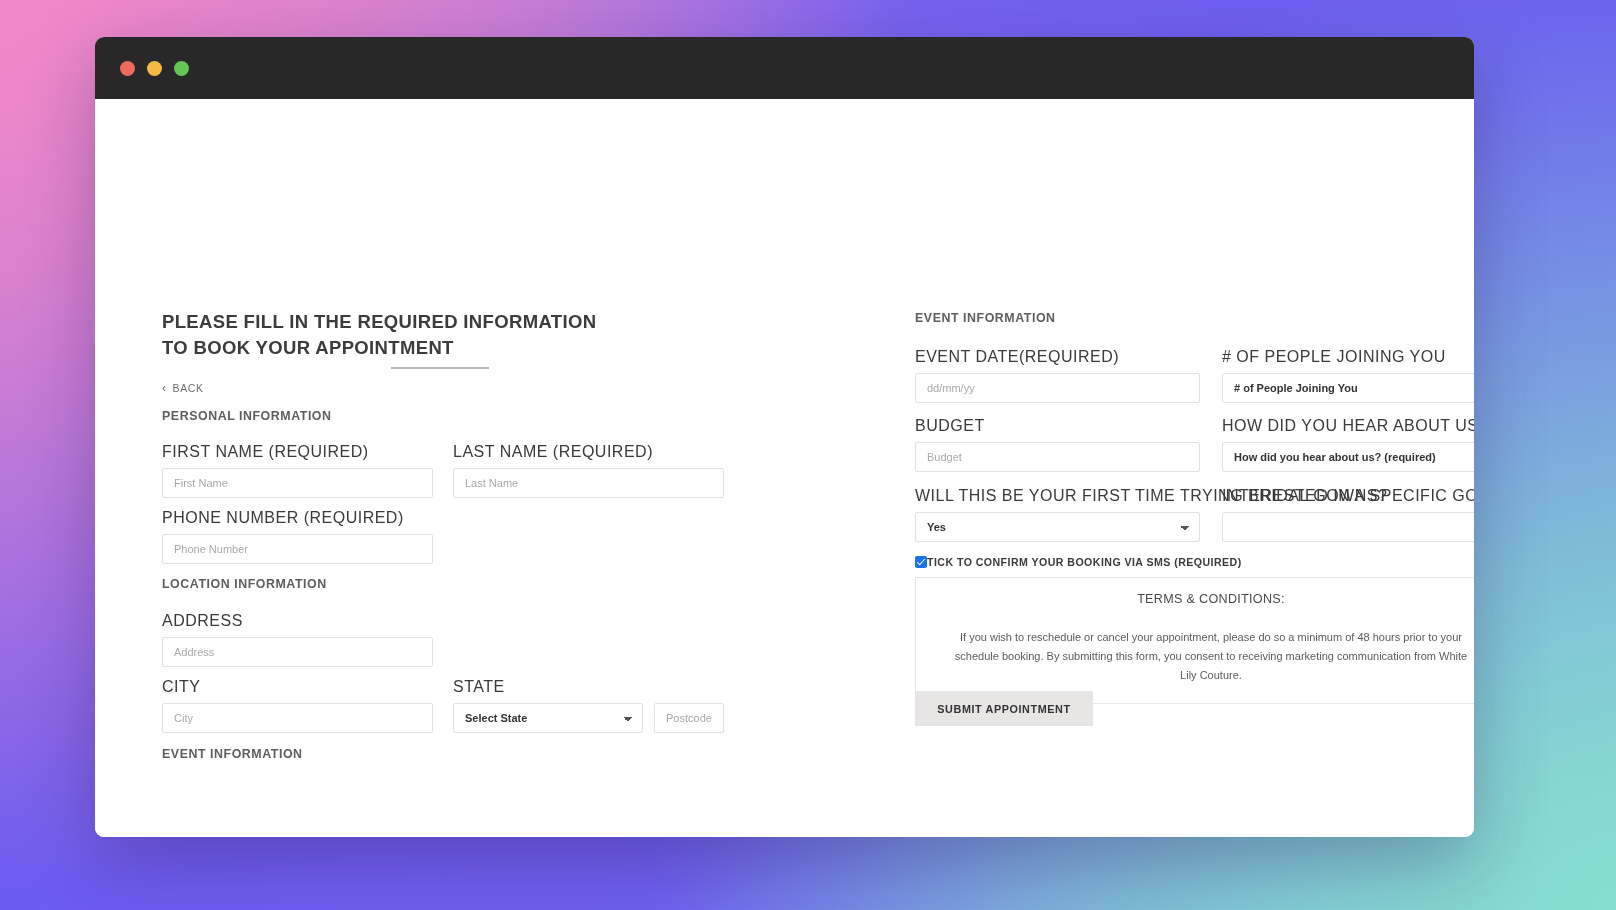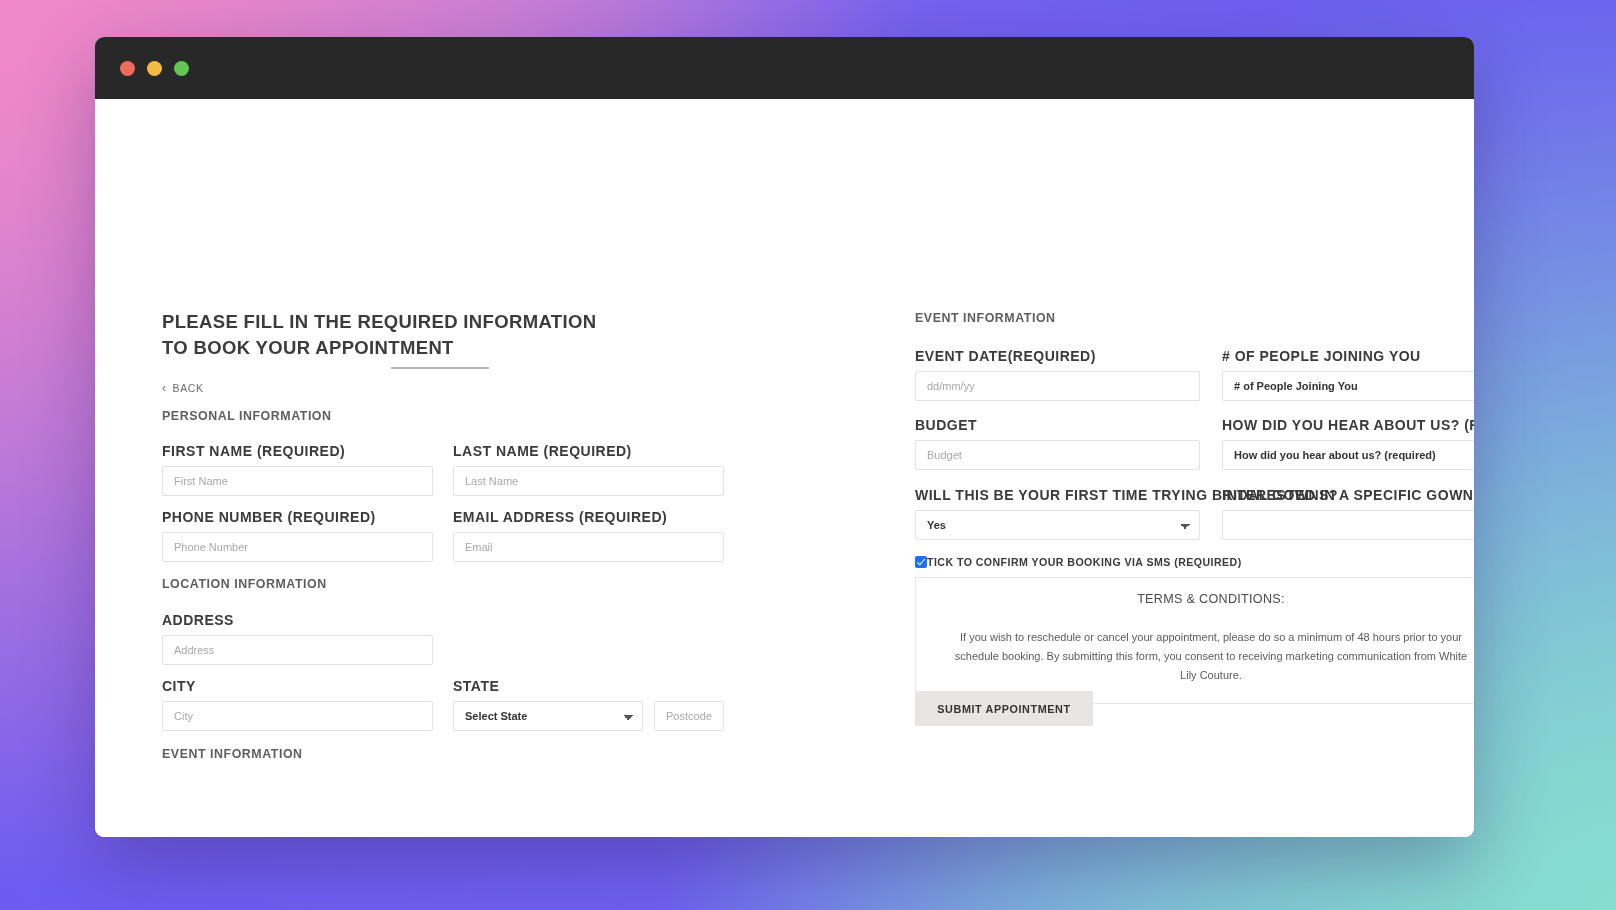--- a/index.html
+++ b/index.html
@@ -98,22 +98,22 @@
     color: #5e5e5e;
     font-weight: bold;
   }
   .sh-personal { position: absolute; left: 67px; top: 310px; }
   .sh-location { position: absolute; left: 67px; top: 478px; }
   .sh-event-l  { position: absolute; left: 67px; top: 648px; }
   .sh-event-r  { position: absolute; left: 0px;  top: 212px; }
 
   
   .field-label {
-    font-size: 14px;
-    font-weight: bold;
+    font-size: 16px;
+    font-weight: normal;
     letter-spacing: .5px;
     color: #3a3a3a;
     margin-bottom: 7px;
     white-space: nowrap;
   }
   .tb {
     width: 100%;
     height: 30px;
     border: 1px solid #e2e2e2;
     border-radius: 2px;
@@ -273,24 +273,20 @@
         <div class="f f-last">
           <div class="field-label">LAST NAME (REQUIRED)</div>
           <input class="tb" type="text" placeholder="Last Name" style="">
         </div>
 
         <div class="f f-phone">
           <div class="field-label">PHONE NUMBER (REQUIRED)</div>
           <input class="tb" type="text" placeholder="Phone Number" style="">
         </div>
 
-        <div class="f f-email">
-          <div class="field-label">EMAIL ADDRESS (REQUIRED)</div>
-          <input class="tb" type="text" placeholder="Email" style="">
-        </div>
 
         <div class="section-head sh-location">LOCATION INFORMATION</div>
 
         <div class="f f-addr">
           <div class="field-label">ADDRESS</div>
           <input class="tb" type="text" placeholder="Address" style="">
         </div>
 
 
         <div class="f f-city">

